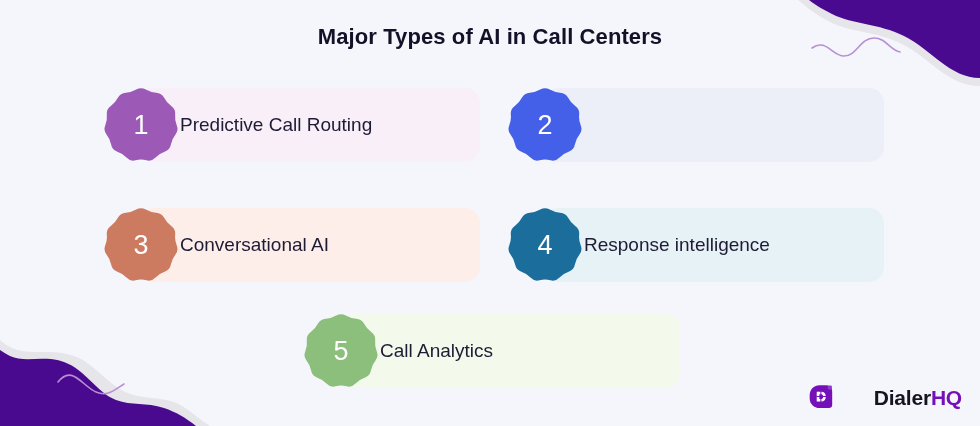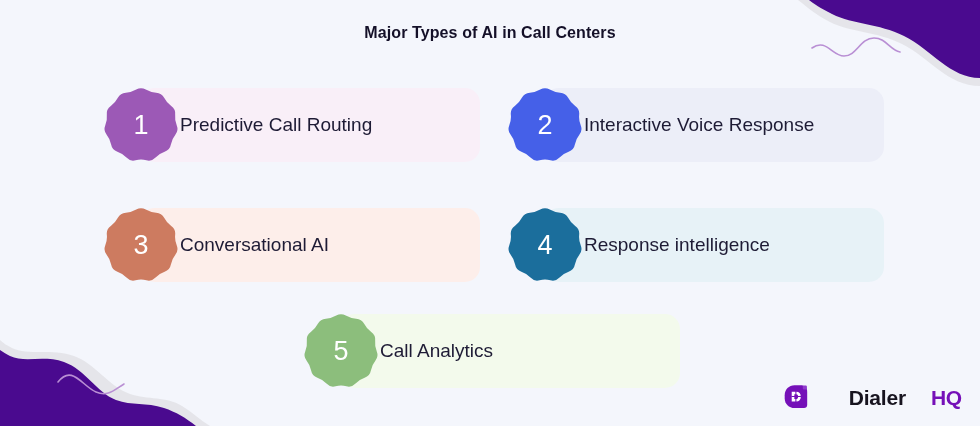--- a/index.html
+++ b/index.html
@@ -40,21 +40,21 @@
     height: 92px;
   }
 
   
   #page-title {
     position: absolute;
     top: 24px;
     left: 0;
     width: 980px;
     text-align: center;
-    font-size: 16px;
+    font-size: 22px;
     font-weight: bold;
     color: #141028;
     letter-spacing: 0.1px;
   }
 
   
   .card {
     position: absolute;
     display: flex;
     align-items: center;
@@ -126,21 +126,21 @@
     width: 30px;
     height: 30px;
   }
   #logo-text {
     font-size: 21px;
     font-weight: bold;
     letter-spacing: -0.2px;
     line-height: 1;
   }
   #logo-text .logo-dialer { color: #17141f; margin-left: 32px; }
-  #logo-text .logo-hq { color: #7510b8; margin-left: 25px; }
+  #logo-text .logo-hq { color: #7510b8; }
 </style>
 </head>
 <body style="background: rgb(244, 246, 252);">
 
 <div id="infographic" style="background: rgb(244, 246, 252);">
 
   <svg class="decor" id="decor-top-right" viewBox="0 0 200 86" preserveAspectRatio="none">
     <path d="M200,86 C168,86 150,58 122,44 C96,31 72,33 50,22 C34,14 26,6 18,0 L200,0 Z" fill="#e2e2e6" opacity="0.85"></path>
     <path d="M200,78 C170,78 152,50 124,36 C98,23 74,25 52,14 C40,8 34,4 29,0 L200,0 Z" fill="#4a0a8f"></path>
     <path d="M32,48 C46,38 52,56 64,56 C77,56 80,38 94,38 C106,38 110,50 120,52" fill="none" stroke="#b98fd4" stroke-width="1.6" stroke-linecap="round"></path>
@@ -166,21 +166,20 @@
   </div>
 
   <div class="card" id="card-2">
     <div class="card-pill" style="background-color: rgb(236, 238, 248);"></div>
     <div class="card-badge">
       <svg viewBox="0 0 100 100">
         <path class="scallop-path" d="M43.87,4.63 Q50.00,1.00 56.13,4.63 Q62.26,8.26 69.37,8.52 Q76.49,8.78 79.68,15.15 Q82.88,21.51 88.72,25.58 Q94.57,29.64 93.81,36.73 Q93.06,43.81 95.78,50.39 Q98.50,56.97 94.04,62.52 Q89.57,68.07 88.30,75.08 Q87.03,82.09 80.27,84.34 Q73.52,86.59 68.66,91.80 Q63.80,97.02 56.90,95.26 Q50.00,93.50 43.10,95.26 Q36.20,97.02 31.34,91.80 Q26.48,86.59 19.73,84.34 Q12.97,82.09 11.70,75.08 Q10.43,68.07 5.96,62.52 Q1.50,56.97 4.22,50.39 Q6.94,43.81 6.19,36.73 Q5.43,29.64 11.28,25.58 Q17.12,21.51 20.32,15.15 Q23.51,8.78 30.63,8.52 Q37.74,8.26 43.87,4.63 Z" fill="#4560e8"></path>
       </svg>
       <span class="badge-number">2</span>
     </div>
-    <div class="card-label" style="color: rgb(30, 27, 53);">Interactive Voice Response</div>
   </div>
 
   <div class="card" id="card-3">
     <div class="card-pill" style="background-color: rgb(253, 238, 234);"></div>
     <div class="card-badge">
       <svg viewBox="0 0 100 100">
         <path class="scallop-path" d="M43.87,4.63 Q50.00,1.00 56.13,4.63 Q62.26,8.26 69.37,8.52 Q76.49,8.78 79.68,15.15 Q82.88,21.51 88.72,25.58 Q94.57,29.64 93.81,36.73 Q93.06,43.81 95.78,50.39 Q98.50,56.97 94.04,62.52 Q89.57,68.07 88.30,75.08 Q87.03,82.09 80.27,84.34 Q73.52,86.59 68.66,91.80 Q63.80,97.02 56.90,95.26 Q50.00,93.50 43.10,95.26 Q36.20,97.02 31.34,91.80 Q26.48,86.59 19.73,84.34 Q12.97,82.09 11.70,75.08 Q10.43,68.07 5.96,62.52 Q1.50,56.97 4.22,50.39 Q6.94,43.81 6.19,36.73 Q5.43,29.64 11.28,25.58 Q17.12,21.51 20.32,15.15 Q23.51,8.78 30.63,8.52 Q37.74,8.26 43.87,4.63 Z" fill="#cd7b60"></path>
       </svg>
       <span class="badge-number">3</span>
     </div>

